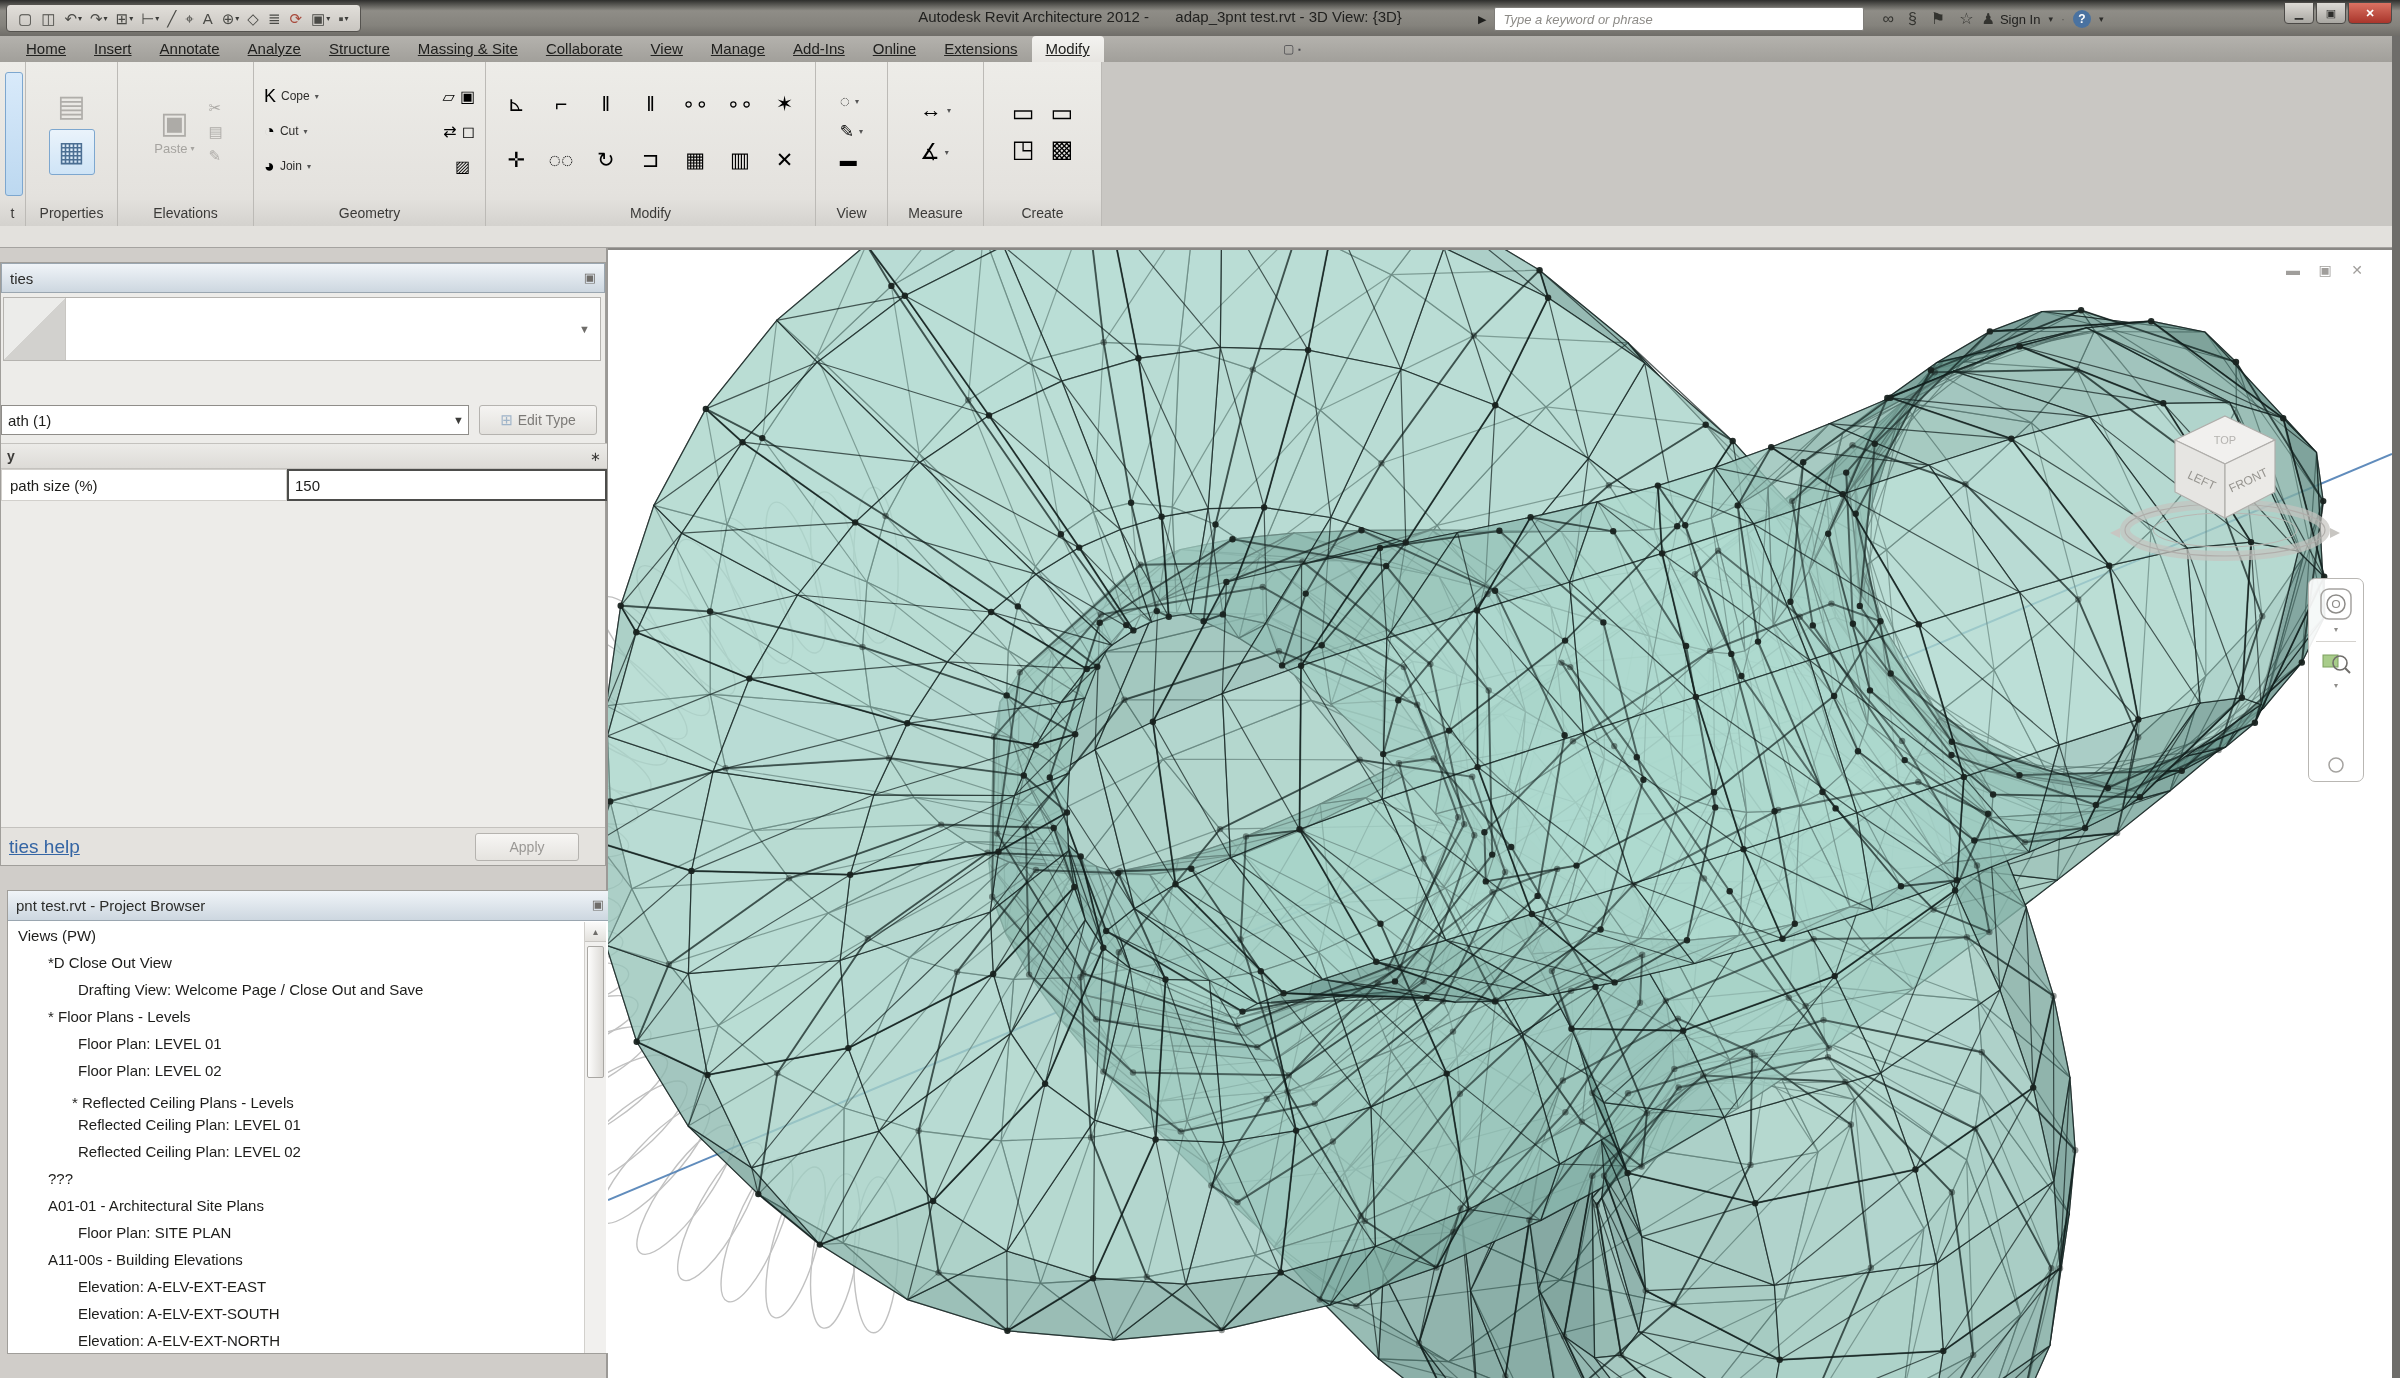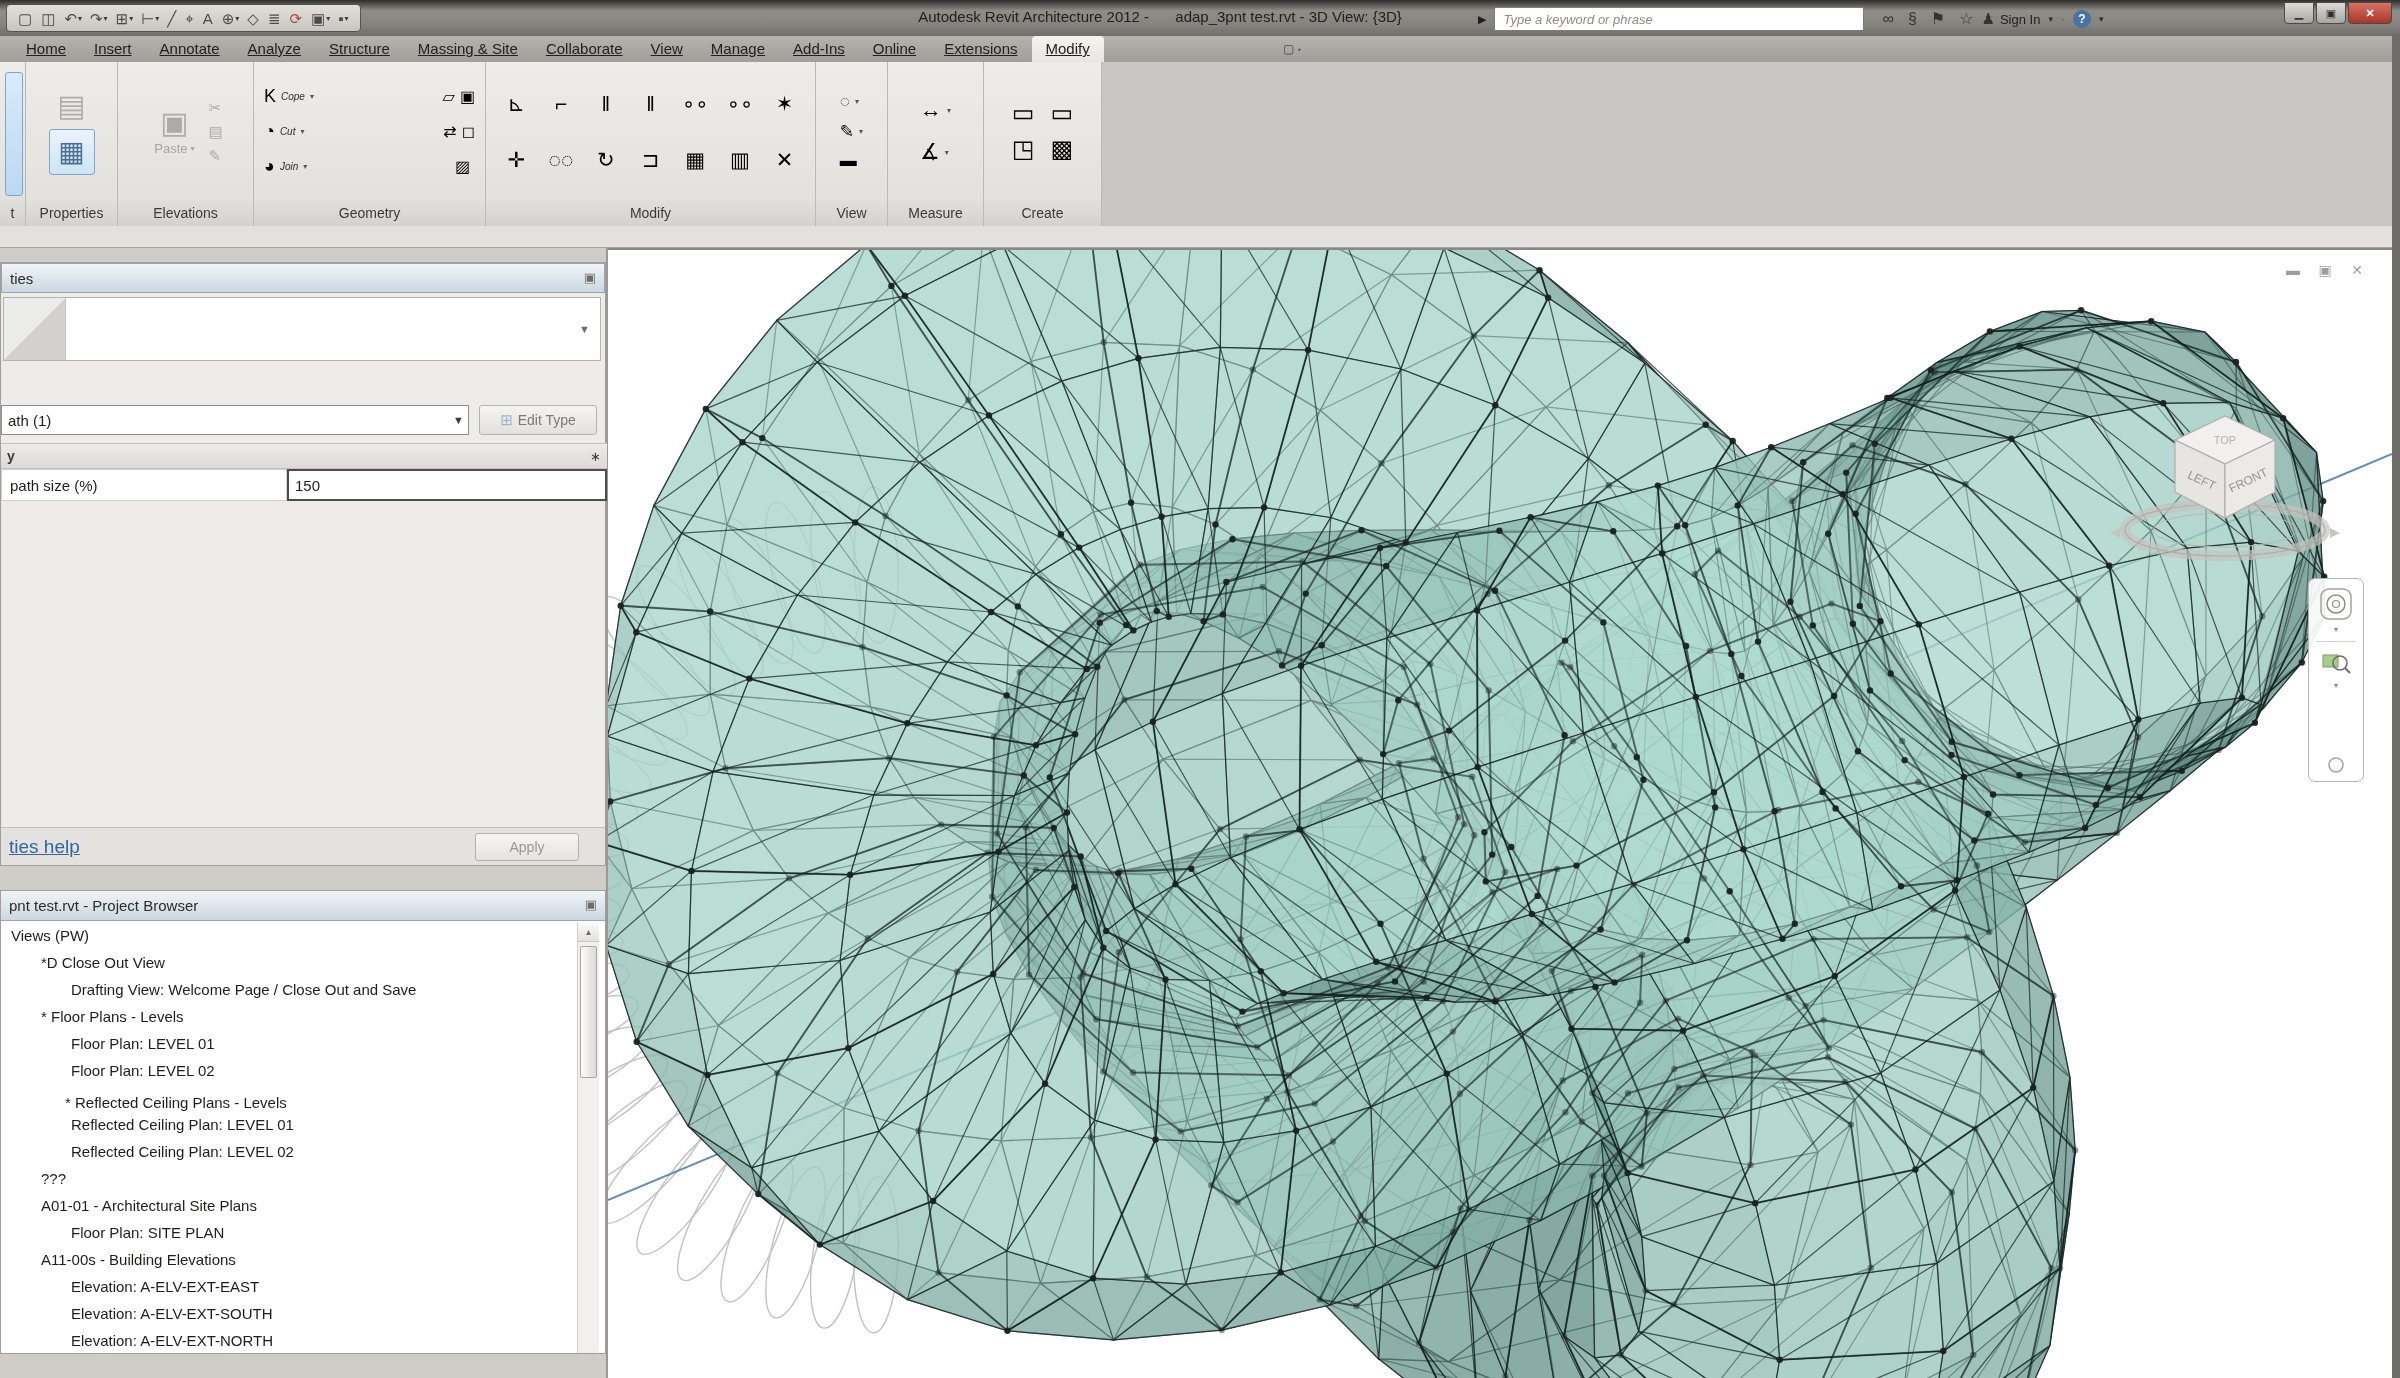--- a/index.html
+++ b/index.html
@@ -57,21 +57,21 @@
   .props-icons .ic1 { font-size:30px; color:#b0aeaa; }
   .props-icons .ic2 { width:46px; height:46px; border:1px solid #7da7cf; border-radius:3px; background:linear-gradient(#eaf3fb,#cfe4f6);
     display:flex; align-items:center; justify-content:center; font-size:28px; color:#4c6f93; }
   .clip-wrap { display:flex; gap:8px; align-items:center; padding:0 8px; }
   .paste-label { font-size:13px; color:#a6a4a0; display:flex; align-items:center; gap:3px; }
   .mini-col { display:flex; flex-direction:column; gap:9px; }
   .mini { font-size:15px; line-height:1; }
   .geo-rows { display:flex; flex-direction:column; gap:7px; width:100%; padding:0 10px; }
   .geo-row { display:flex; align-items:center; gap:5px; height:28px; }
   .geo-row .g { font-size:18px; }
-  .geo-row .lbl { font-size:10px; color:#2e2d2b;font-style:italic; }
+  .geo-row .lbl { font-size:12px; color:#2e2d2b; }
   .geo-row .dd { font-size:8px; color:#555; }
   .geo-row .spacer { flex:1; }
   .geo-row .x1, .geo-row .x2 { font-size:16px; }
   .mod-grid { display:grid; grid-template-columns:repeat(7,1fr); grid-auto-rows:56px; width:100%; padding:0 8px; align-items:center; justify-items:center; }
   .mod-cell { font-size:21px; line-height:1; }
   .small-rows { display:flex; flex-direction:column; gap:9px; padding:0 6px; }
   .srow { display:flex; align-items:center; gap:5px; }
   .srow .g { font-size:17px; }
   .srow .dd { font-size:8px; color:#555; }
   .create-grid { display:grid; grid-template-columns:repeat(2,1fr); gap:8px 16px; padding:0 10px; justify-items:center; align-items:center; }
@@ -102,21 +102,21 @@
     font-size:14px; font-weight:bold; color:#3b3a38; }
   #section-row .pin { margin-left:auto; font-size:13px; color:#3b3a38; font-weight:normal; }
   .prop-row { position:absolute; left:0; top:206px; width:606px; height:32px; display:flex; }
   .prop-label { width:286px; background:#fff; border:1px solid #d2d0cc; display:flex; align-items:center; padding-left:8px; font-size:15px; color:#1d1d1b; }
   .prop-value { flex:1; }
   .prop-value input { width:100%; height:100%; border:2px solid #4d4d4b; padding:0 6px; font-size:15px; font-family:"Liberation Sans",sans-serif; color:#1d1d1b; background:#fff; }
   #prop-footer { position:absolute; left:0; bottom:0; width:604px; height:38px; background:#e4e2de; border-top:1px solid #c4c2be; display:flex; align-items:center; padding:0 8px; }
   #prop-help { font-size:19px; color:#3465a4; text-decoration:underline; }
   #apply-btn { margin-left:auto; margin-right:18px; width:104px; height:28px; border:1px solid #b5b3af; border-radius:3px;
     background:linear-gradient(#f7f6f4,#e5e3df); font-size:14px; color:#9a9895; display:flex; align-items:center; justify-content:center; }
-  #pb-window { position:absolute; left:0; top:642px; width:606px; height:464px; background:#fff; border:1px solid #a09e9a; }
+  #pb-window { position:absolute; left:7px; top:642px; width:606px; height:464px; background:#fff; border:1px solid #a09e9a; }
   #pb-window .pal-header { border:none; border-bottom:1px solid #9aa6b0; }
   #pb-tree { position:absolute; left:0; top:31px; width:572px; bottom:0; overflow:hidden; background:#fff; }
   .trow { height:27px; display:flex; align-items:center; font-size:15px; color:#1d1d1b; white-space:nowrap; }
   #pb-scroll { position:absolute; right:6px; top:31px; width:22px; bottom:0; background:#f1f0ee; border-left:1px solid #d2d0cc; }
   #pb-scroll .arrow { height:20px; display:flex; align-items:center; justify-content:center; font-size:10px; color:#6f6d6a;
     background:linear-gradient(#fbfbfa,#e3e1dd); border-bottom:1px solid #c8c6c2; }
   #pb-thumb { position:absolute; left:2px; top:24px; width:17px; height:132px; border:1px solid #a9a7a3; border-radius:2px;
     background:linear-gradient(90deg,#fdfdfc,#dcdad6); }
 
   

